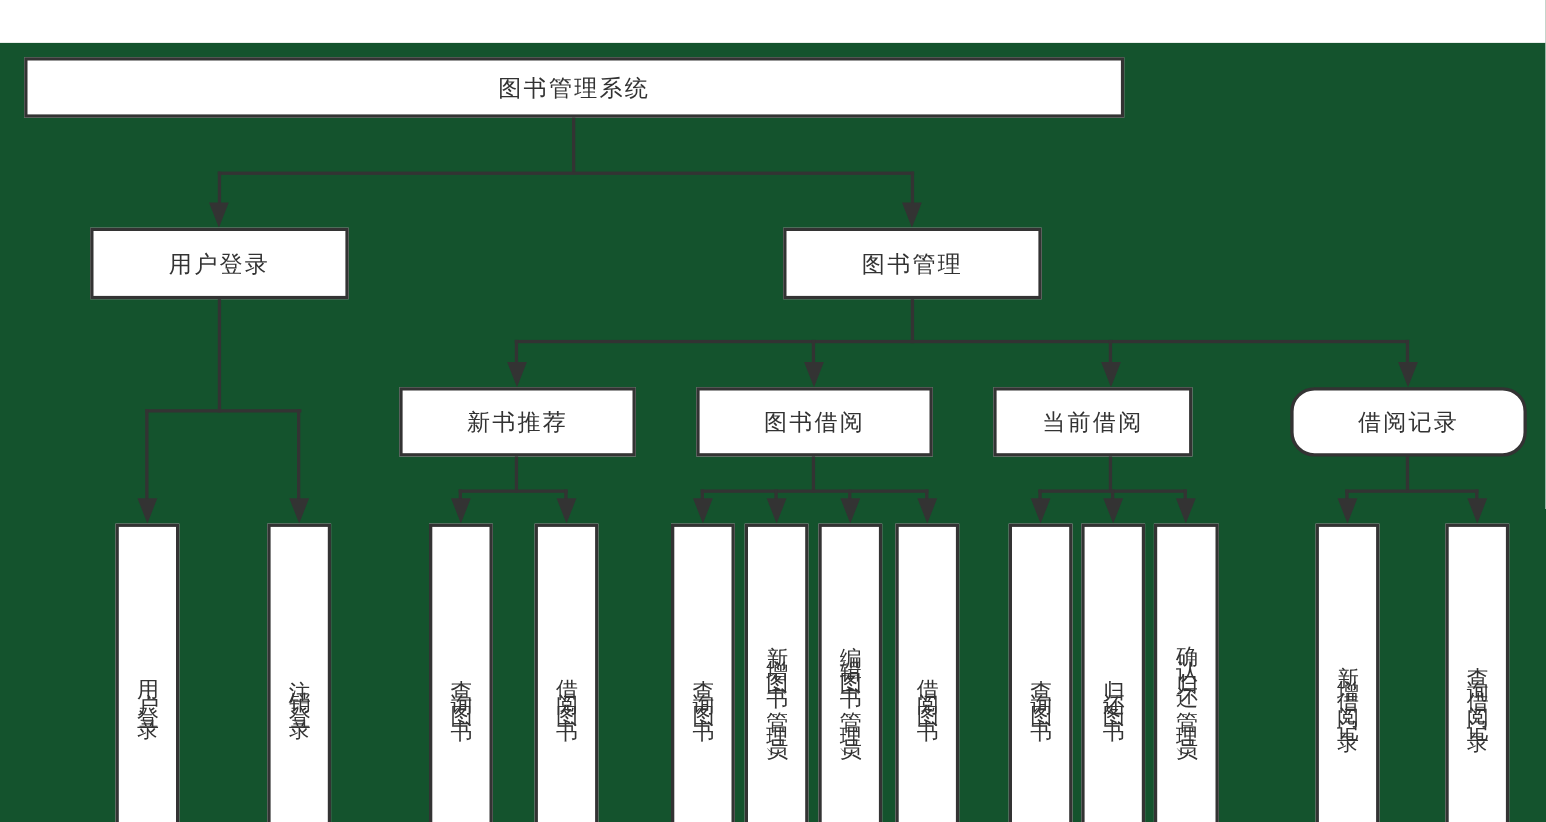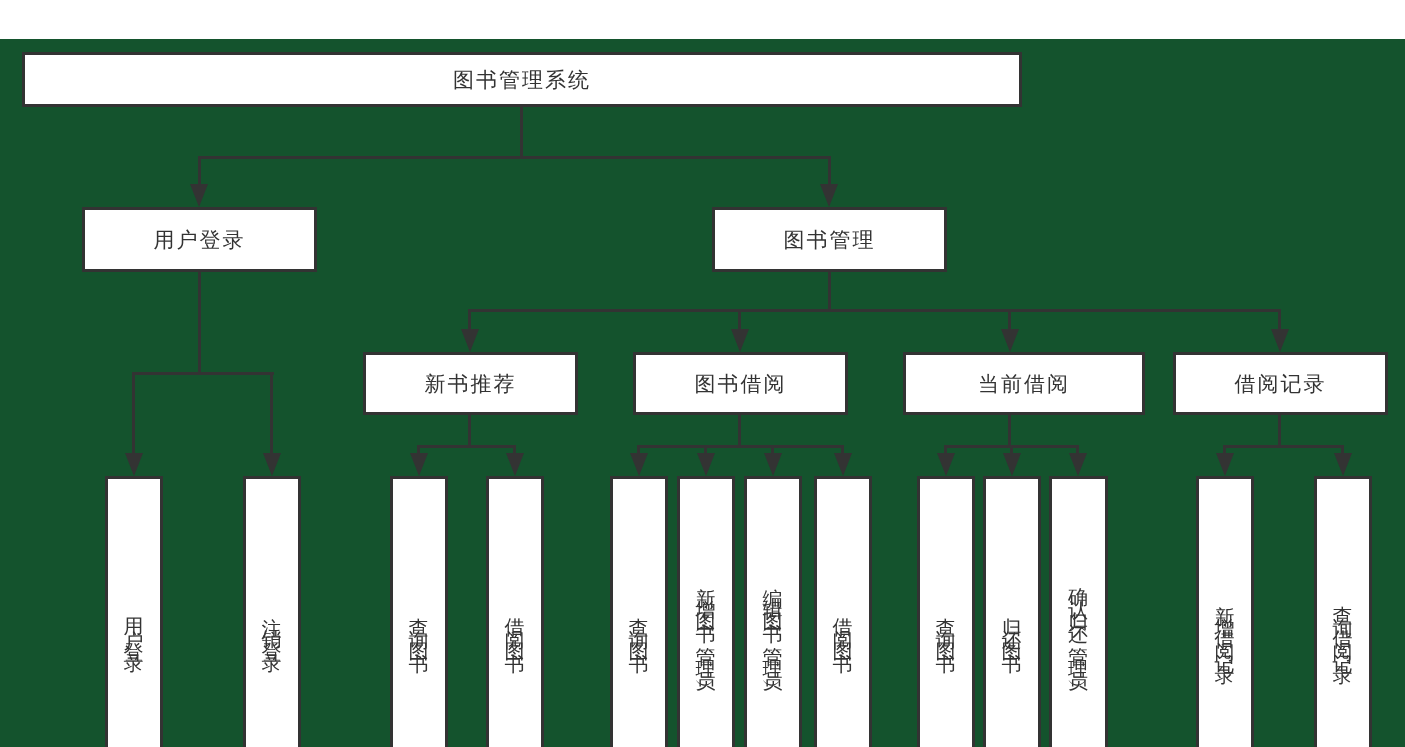--- a/index.html
+++ b/index.html
@@ -87,24 +87,24 @@
   <div class="arrow" style="left:1001px;top:290px;"></div>
   <div class="vline" style="left:1278px;top:270px;height:22px;"></div>
   <div class="arrow" style="left:1271px;top:290px;"></div>
 
   <div class="box hbox" style="left:363px;top:313px;width:215px;height:63px;text-align:center;">
     <span>新书推荐</span>
   </div>
   <div class="box hbox" style="left:633px;top:313px;width:215px;height:63px;align-items:center;">
     <span>图书借阅</span>
   </div>
-  <div class="box hbox" style="left:903px;top:313px;width:242px;height:63px;">
+  <div class="box hbox" style="left:903px;top:313px;width:181px;height:63px;">
     <span>当前借阅</span>
   </div>
-  <div class="box hbox" style="left:1173px;top:313px;width:215px;height:63px;">
+  <div class="box hbox" style="left:1173px;top:313px;width:215px;height:63px;border-radius:22px;">
     <span>借阅记录</span>
   </div>
 
   <div class="vline" style="left:468px;top:376px;height:33px;"></div>
   <div class="hline" style="left:417px;top:406px;width:99px;"></div>
   <div class="vline" style="left:417px;top:406px;height:10px;"></div>
   <div class="arrow" style="left:410px;top:414px;"></div>
   <div class="vline" style="left:513px;top:406px;height:10px;"></div>
   <div class="arrow" style="left:506px;top:414px;"></div>
 

